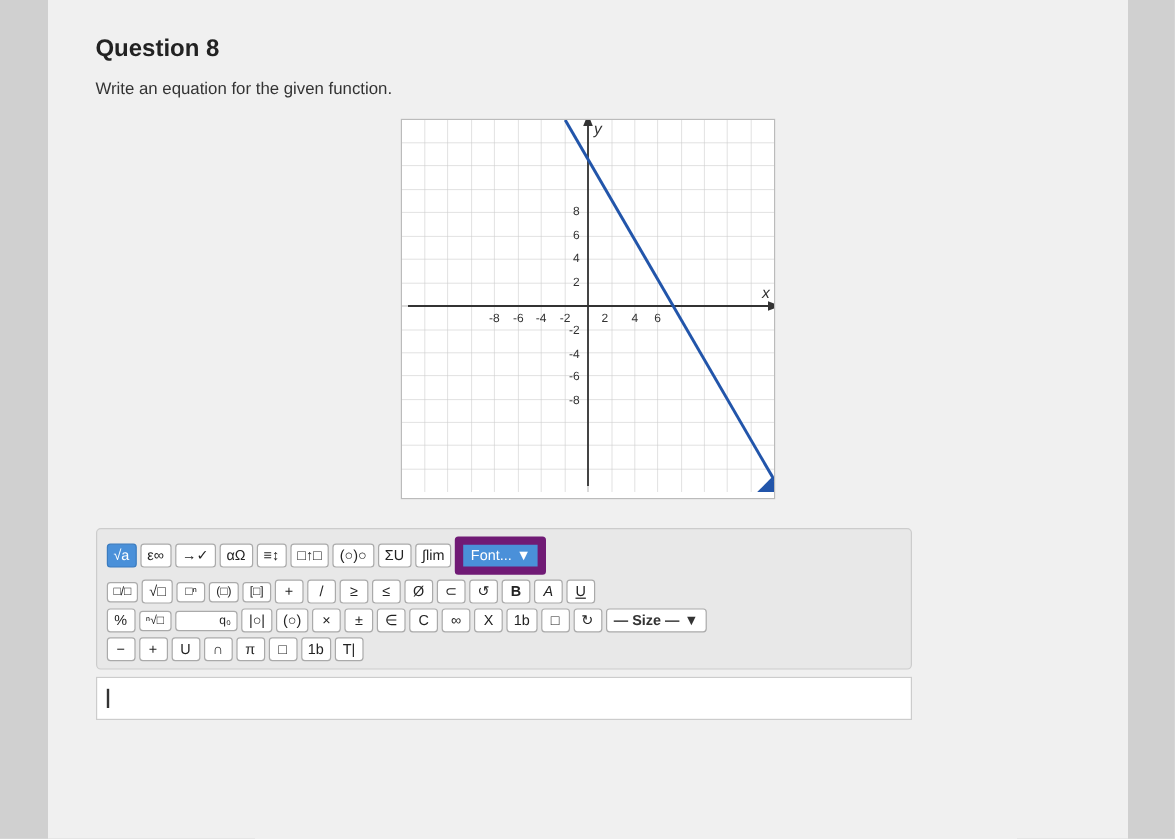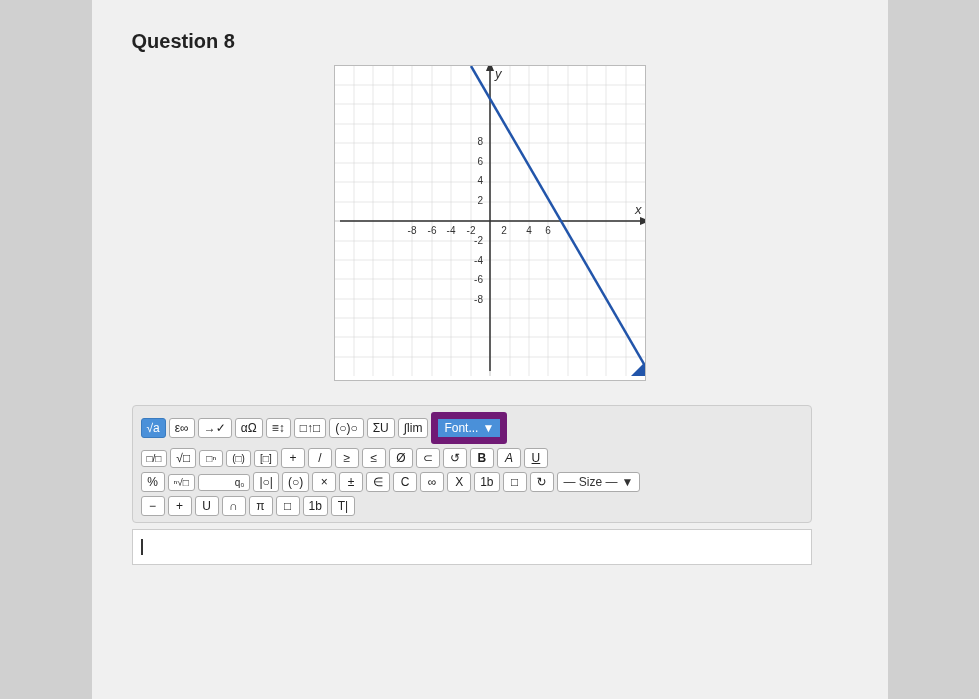--- a/index.html
+++ b/index.html
@@ -8,21 +8,21 @@
       font-family: Arial, sans-serif;
       width: 979px;
       height: 699px;
       overflow: hidden;
       display: flex;
       align-items: flex-start;
       justify-content: flex-start;
     }
     .main-content {
       background: #f0f0f0;
-      width: 796px;
+      width: 900px;
       min-height: 699px;
       margin: 0 auto;
       padding: 30px 40px;
       position: relative;
     }
     .question-title {
       font-size: 20px;
       font-weight: bold;
       color: #222;
       margin-bottom: 12px;
@@ -93,20 +93,21 @@
       background: #fff;
       color: #333;
       border: 1px solid #aaa;
       border-radius: 3px;
       padding: 2px 6px;
       font-size: 12px;
       cursor: pointer;
       display: inline-flex;
       align-items: center;
       gap: 4px;
+      font-weight: bold;
     }
     .answer-box {
       background: white;
       border: 1px solid #ccc;
       width: 680px;
       height: 36px;
       margin-top: 6px;
       display: flex;
       align-items: center;
       padding: 4px 8px;
@@ -116,20 +117,21 @@
       height: 16px;
       background: #333;
       display: inline-block;
     }
   </style>
 </head>
 <body>
 
 <div class="main-content">
   <div class="question-title">Question 8</div>
+  <div class="question-text">Write an equation for the given function.</div>
 
   <div class="graph-container">
     <div class="graph-svg-wrap">
       <svg width="310" height="310" viewBox="0 0 310 310">
 
         <g stroke="#ccc" stroke-width="0.5">
 
           <line x1="19" y1="0" x2="19" y2="310"></line>
           <line x1="38" y1="0" x2="38" y2="310"></line>
           <line x1="58" y1="0" x2="58" y2="310"></line>

